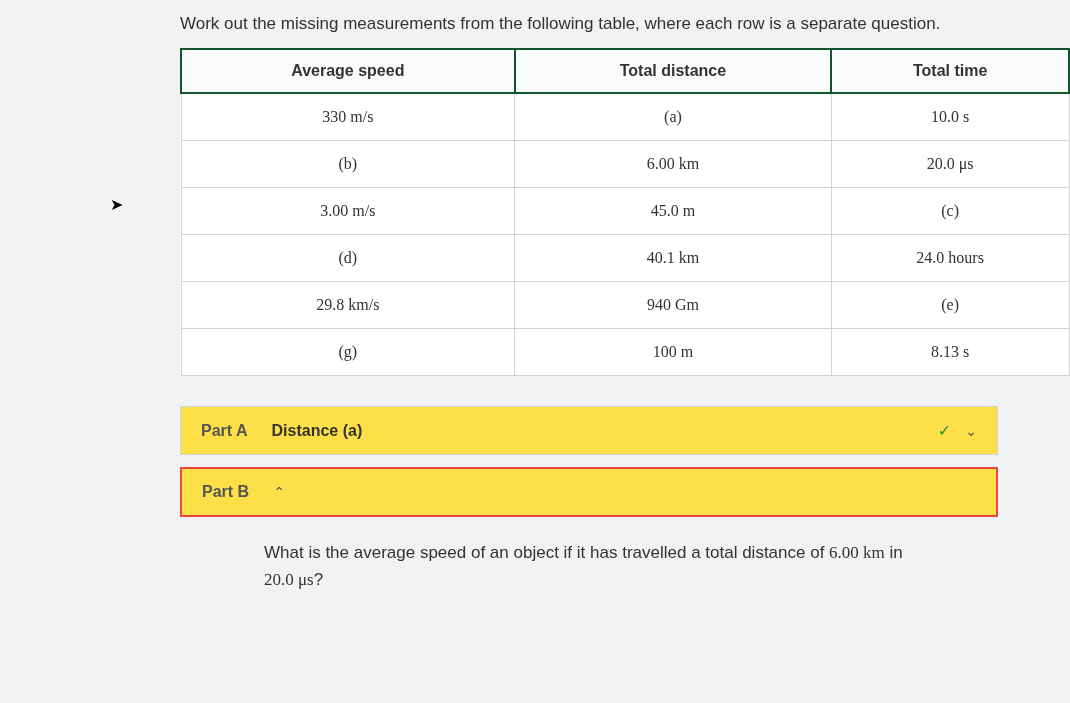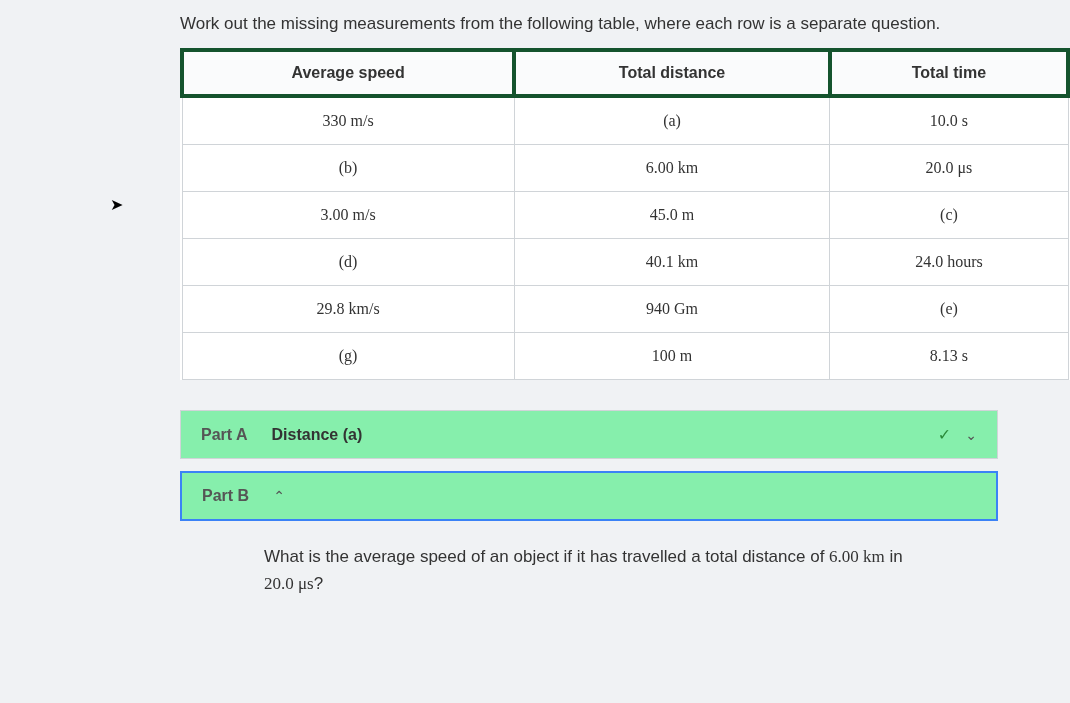--- a/index.html
+++ b/index.html
@@ -28,42 +28,42 @@
       border-collapse: collapse;
       width: 890px;
       background: #fff;
     }
     th {
       font-weight: bold;
       font-size: 16px;
       color: #333;
       padding: 12px 10px;
       text-align: center;
-      border: 4px solid #14532d;
+      border: 2px solid #14532d;
       background: #fafbfc;
     }
     td {
       font-size: 16px;
       color: #333;
       padding: 14px 10px;
       text-align: center;
       border: 1px solid #d0d4d8;
       font-family: 'Times New Roman', serif;
     }
     .part-row {
       margin-top: 30px;
       display: flex;
       align-items: center;
       padding: 14px 20px;
-      background: #86efac;
+      background: #fde047;
       border: 1px solid #d0d4d8;
       width: 818px;
     }
     .part-row.selected {
-      border: 2px solid #3b82f6;
+      border: 2px solid #ef4444;
     }
     .part-label {
       font-weight: bold;
       color: #555;
       font-size: 16px;
       margin-right: 24px;
     }
     .part-title {
       font-weight: bold;
       color: #333;

